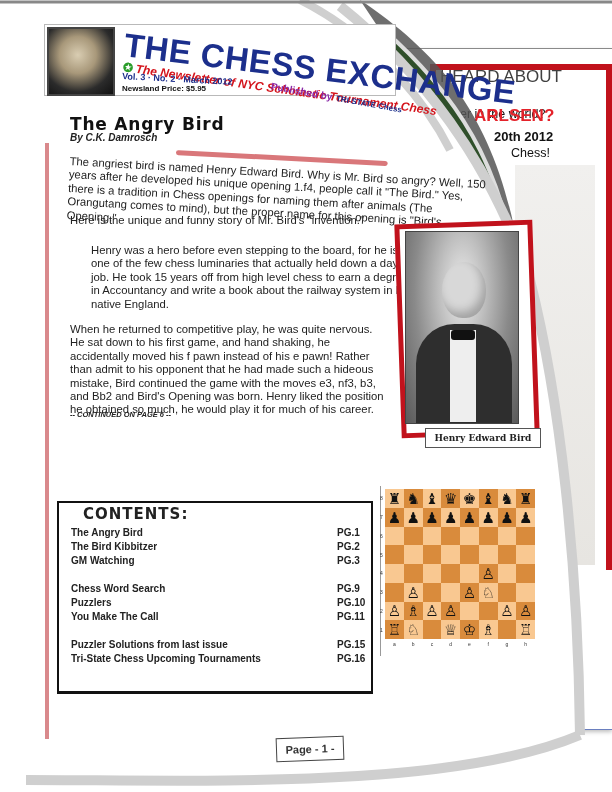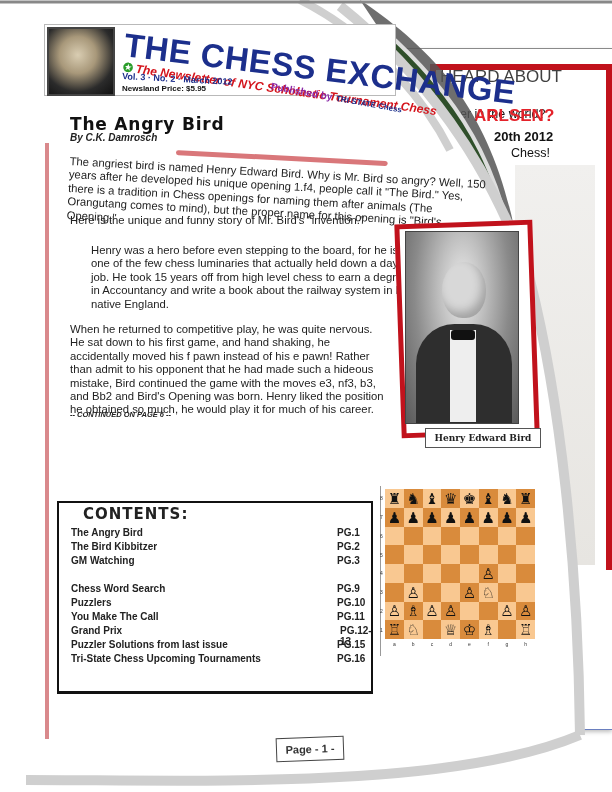--- a/index.html
+++ b/index.html
@@ -127,21 +127,20 @@
   <div class="caption">Henry Edward Bird</div>
 
   <div class="contents">
     <div class="contents-title">CONTENTS:</div>
     <div class="toc-row" style="top:24px"><span>The Angry Bird</span><span class="pg">PG.1</span></div>
     <div class="toc-row" style="top:38px"><span>The Bird Kibbitzer</span><span class="pg">PG.2</span></div>
     <div class="toc-row" style="top:52px"><span>GM Watching</span><span class="pg">PG.3</span></div>
     <div class="toc-row" style="top:80px"><span>Chess Word Search</span><span class="pg">PG.9</span></div>
     <div class="toc-row" style="top:94px"><span>Puzzlers</span><span class="pg">PG.10</span></div>
     <div class="toc-row" style="top:108px"><span>You Make The Call</span><span class="pg">PG.11</span></div>
-    <div class="toc-row" style="top:122px"><span>Grand Prix</span><span class="pg" style="left:225px">PG.12-13</span></div>
     <div class="toc-row" style="top:136px"><span>Puzzler Solutions from last issue</span><span class="pg">PG.15</span></div>
     <div class="toc-row" style="top:150px"><span>Tri-State Chess Upcoming Tournaments</span><span class="pg">PG.16</span></div>
   </div>
 
   <div class="board-wrap"></div>
   <div class="ranks">
     <span>8</span>
       <span>7</span>
       <span>6</span>
       <span>5</span>

